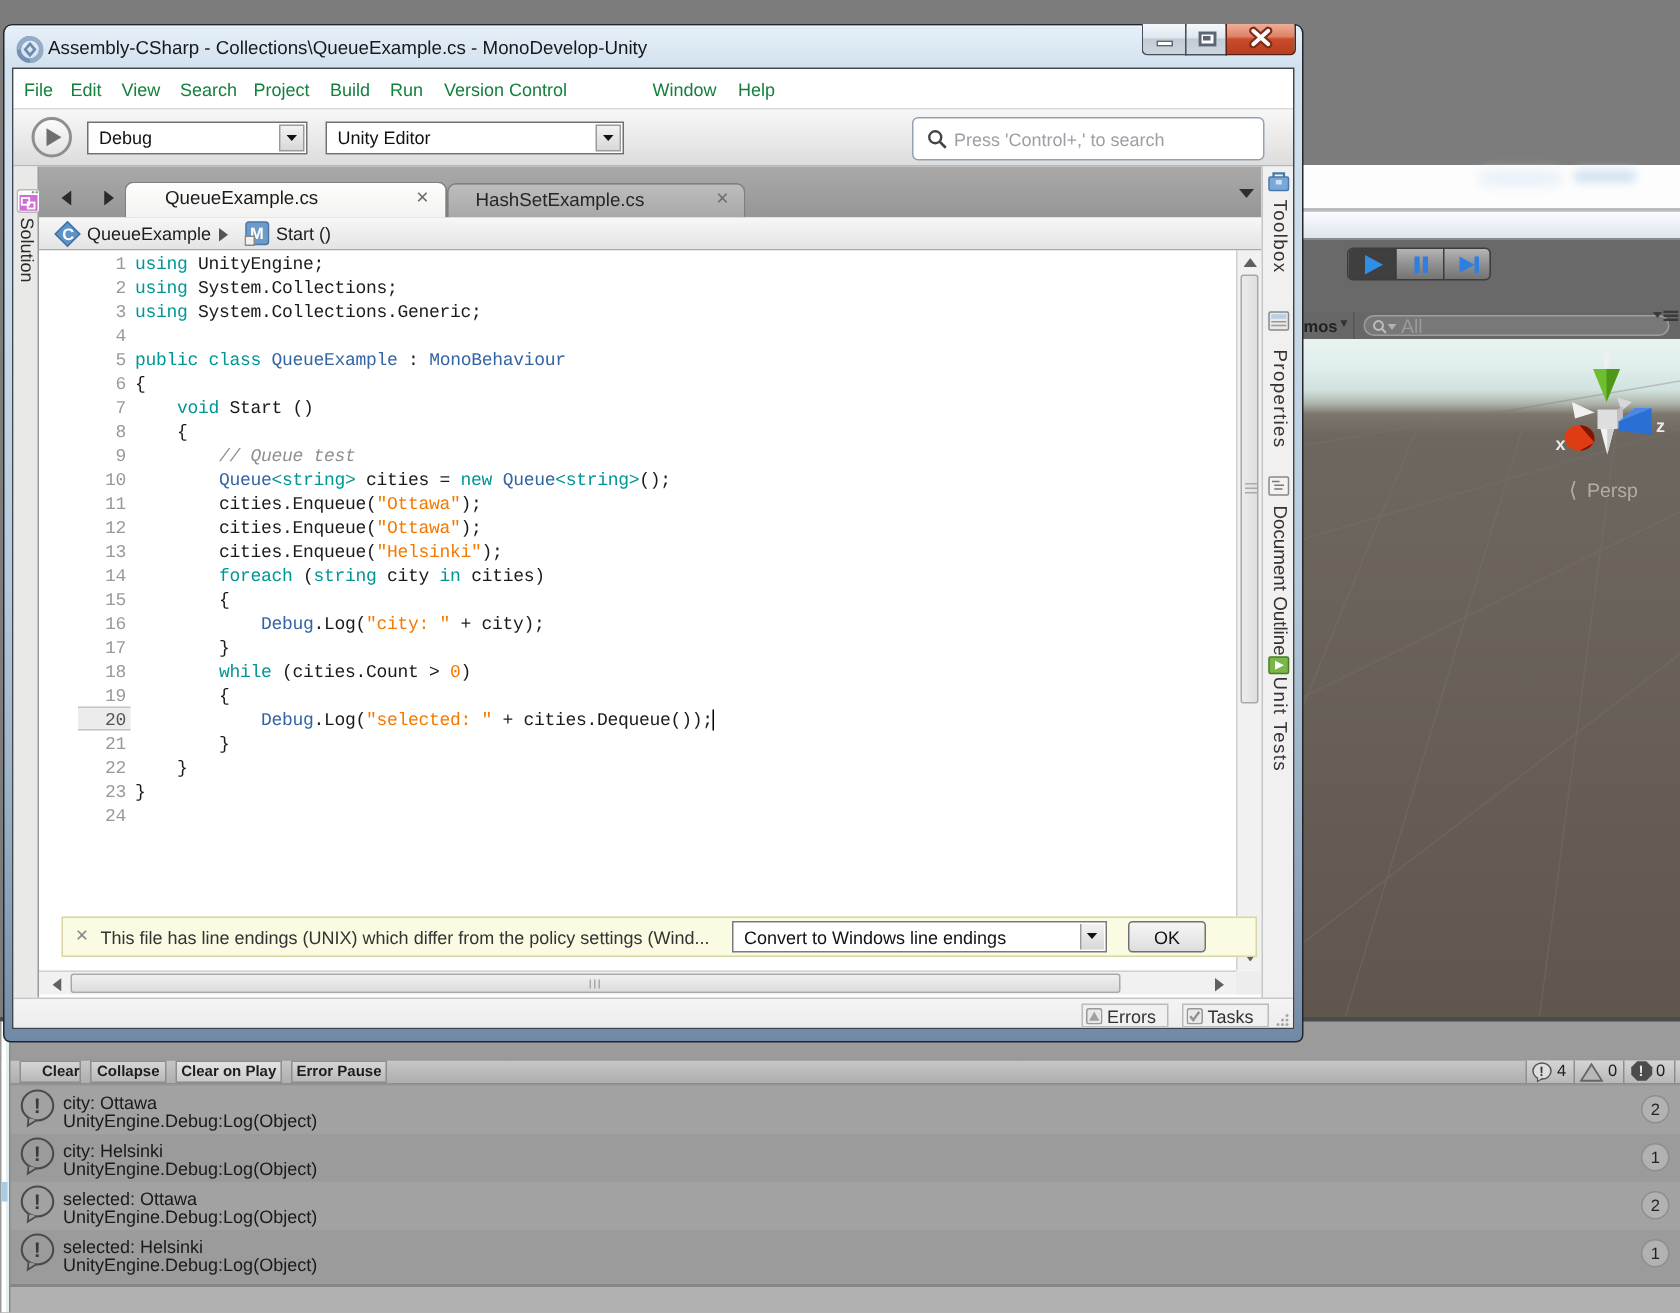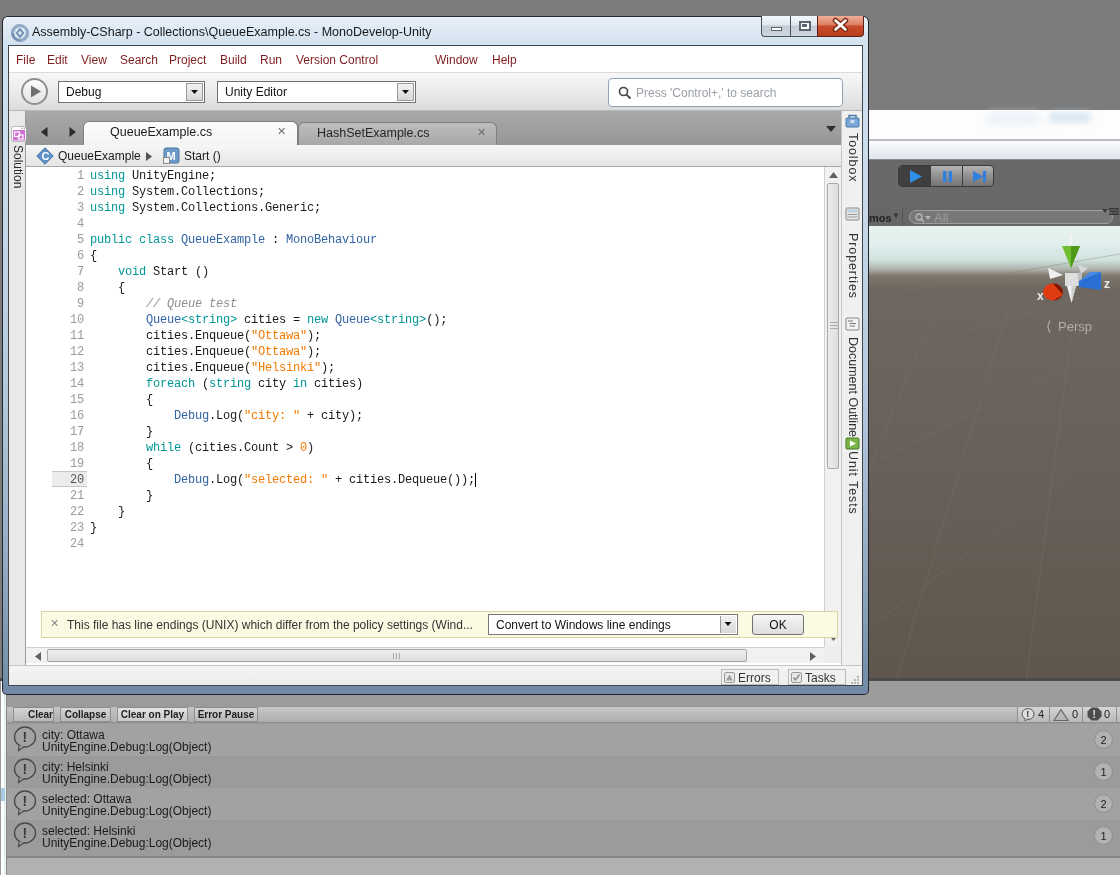--- a/index.html
+++ b/index.html
@@ -216,21 +216,21 @@
     <div class="abs" style="left:56px;top:0;width:47px;height:21px;background:linear-gradient(#efae9a 0%,#dd8265 42%,#c94c2c 50%,#c04424 78%,#b4401e 100%);border:1px solid #5c2014;border-top:none;border-radius:0 0 4px 0;">
       <svg width="45" height="19">
           <path d="M 17.5 4.5 L 27.5 13.5 M 27.5 4.5 L 17.5 13.5" stroke="#7e2a16" stroke-width="5.5" fill="none" stroke-linecap="round"></path>
           <path d="M 17.5 4.5 L 27.5 13.5 M 27.5 4.5 L 17.5 13.5" stroke="#ffffff" stroke-width="2.6" fill="none" stroke-linecap="round"></path>
         </svg>
     </div>
   </div>
 
   <div id="client" class="abs" style="left:6px;top:29px;width:855px;height:641px;background:#fff;border:1px solid #3f454b;overflow:hidden;">
 
-    <div class="abs" style="left:0;top:0;width:853px;height:26px;background:#fff;font-size:12px;color:#7f1d1d;">
+    <div class="abs" style="left:0;top:0;width:853px;height:26px;background:#fff;font-size:12px;color:#15803d;">
       <span class="abs" style="left:7px;top:7px;">File</span>
       <span class="abs" style="left:38px;top:7px;">Edit</span>
       <span class="abs" style="left:72px;top:7px;">View</span>
       <span class="abs" style="left:111px;top:7px;">Search</span>
       <span class="abs" style="left:160px;top:7px;">Project</span>
       <span class="abs" style="left:211px;top:7px;">Build</span>
       <span class="abs" style="left:251px;top:7px;">Run</span>
       <span class="abs" style="left:287px;top:7px;">Version Control</span>
       <span class="abs" style="left:383px;top:7px;margin-top:44px;">Tools</span>
       <span class="abs" style="left:426px;top:7px;">Window</span>

